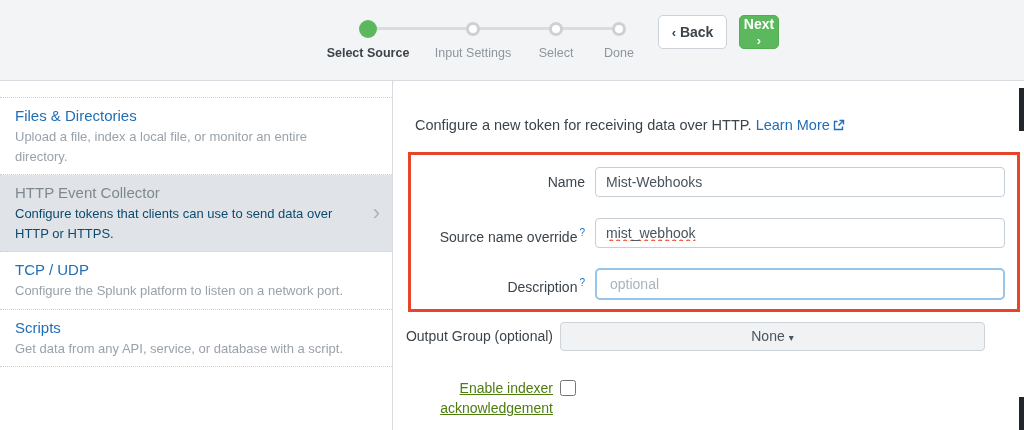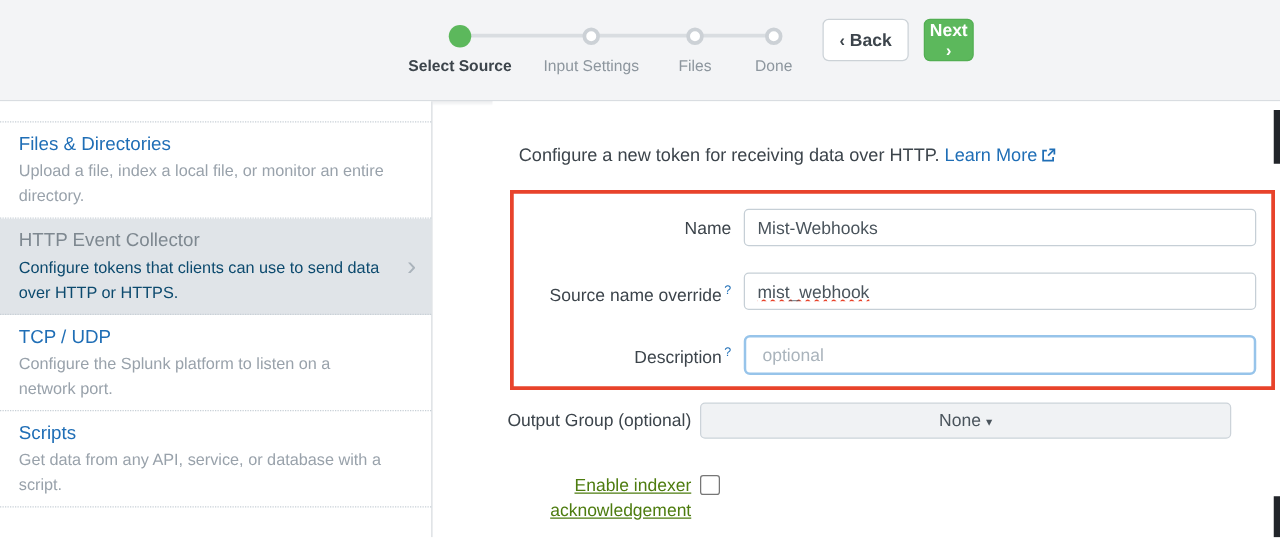--- a/index.html
+++ b/index.html
@@ -34,21 +34,21 @@
   .step-label.active { color:#3c444b; font-weight:bold; }
   .btn {
     position:absolute; top:15px; height:34px; border-radius:5px; font-size:14px;
     font-weight:bold; font-family:inherit; cursor:pointer; text-align:center;
   }
   .btn-back { left:658px; width:69px; background:#ffffff; border:1px solid #ccd2d7; color:#3c444b; }
   .btn-next { left:739px; width:40px; background:#5cb85c; border:1px solid #52ae52; color:#ffffff; }
   .chev { font-size:13px; font-weight:bold; }
   
   .sidebar {
-    position:absolute; left:0; top:81px; width:346px; height:349px;
+    position:absolute; left:0; top:81px; width:393px; height:349px;
     background:#ffffff; border-right:1px solid #d8dce0; padding-top:16px;
   }
   .side-item { position:relative; padding:9px 34px 8px 15px; border-bottom:1px dotted #c8d0d6; cursor:pointer; }
   .side-item:first-child { border-top:1px dotted #c8d0d6; }
   .side-title { font-size:15px; color:#1f6eb6; margin-bottom:3px; }
   .side-desc { font-size:13px; color:#99a2ab; line-height:1.5; }
   .side-item.selected { background:#e0e4e8; }
   .side-item.selected .side-title { color:#7e8890; }
   .side-item.selected .side-desc { color:#0c4a6e; }
   .chevron-right {
@@ -99,21 +99,21 @@
   <div class="header">
 
     <div class="stepper">
       <div class="step-line"></div>
       <div class="step-dot active" style="left:38px"></div>
       <div class="step-dot" style="left:143px"></div>
       <div class="step-dot" style="left:226px"></div>
       <div class="step-dot" style="left:289px"></div>
       <div class="step-label active" style="left:38px">Select Source</div>
       <div class="step-label" style="left:143px">Input Settings</div>
-      <div class="step-label" style="left:226px">Files</div>
+      <div class="step-label" style="left:226px">Select</div>
       <div class="step-label" style="left:289px">Done</div>
     </div>
 
     <button class="btn btn-back"><span class="chev">‹</span> <span>Back</span></button>
     <button class="btn btn-next"><span>Next</span> <span class="chev">›</span></button>
   </div>
 
   <div class="sidebar">
 
     <div class="side-item">

